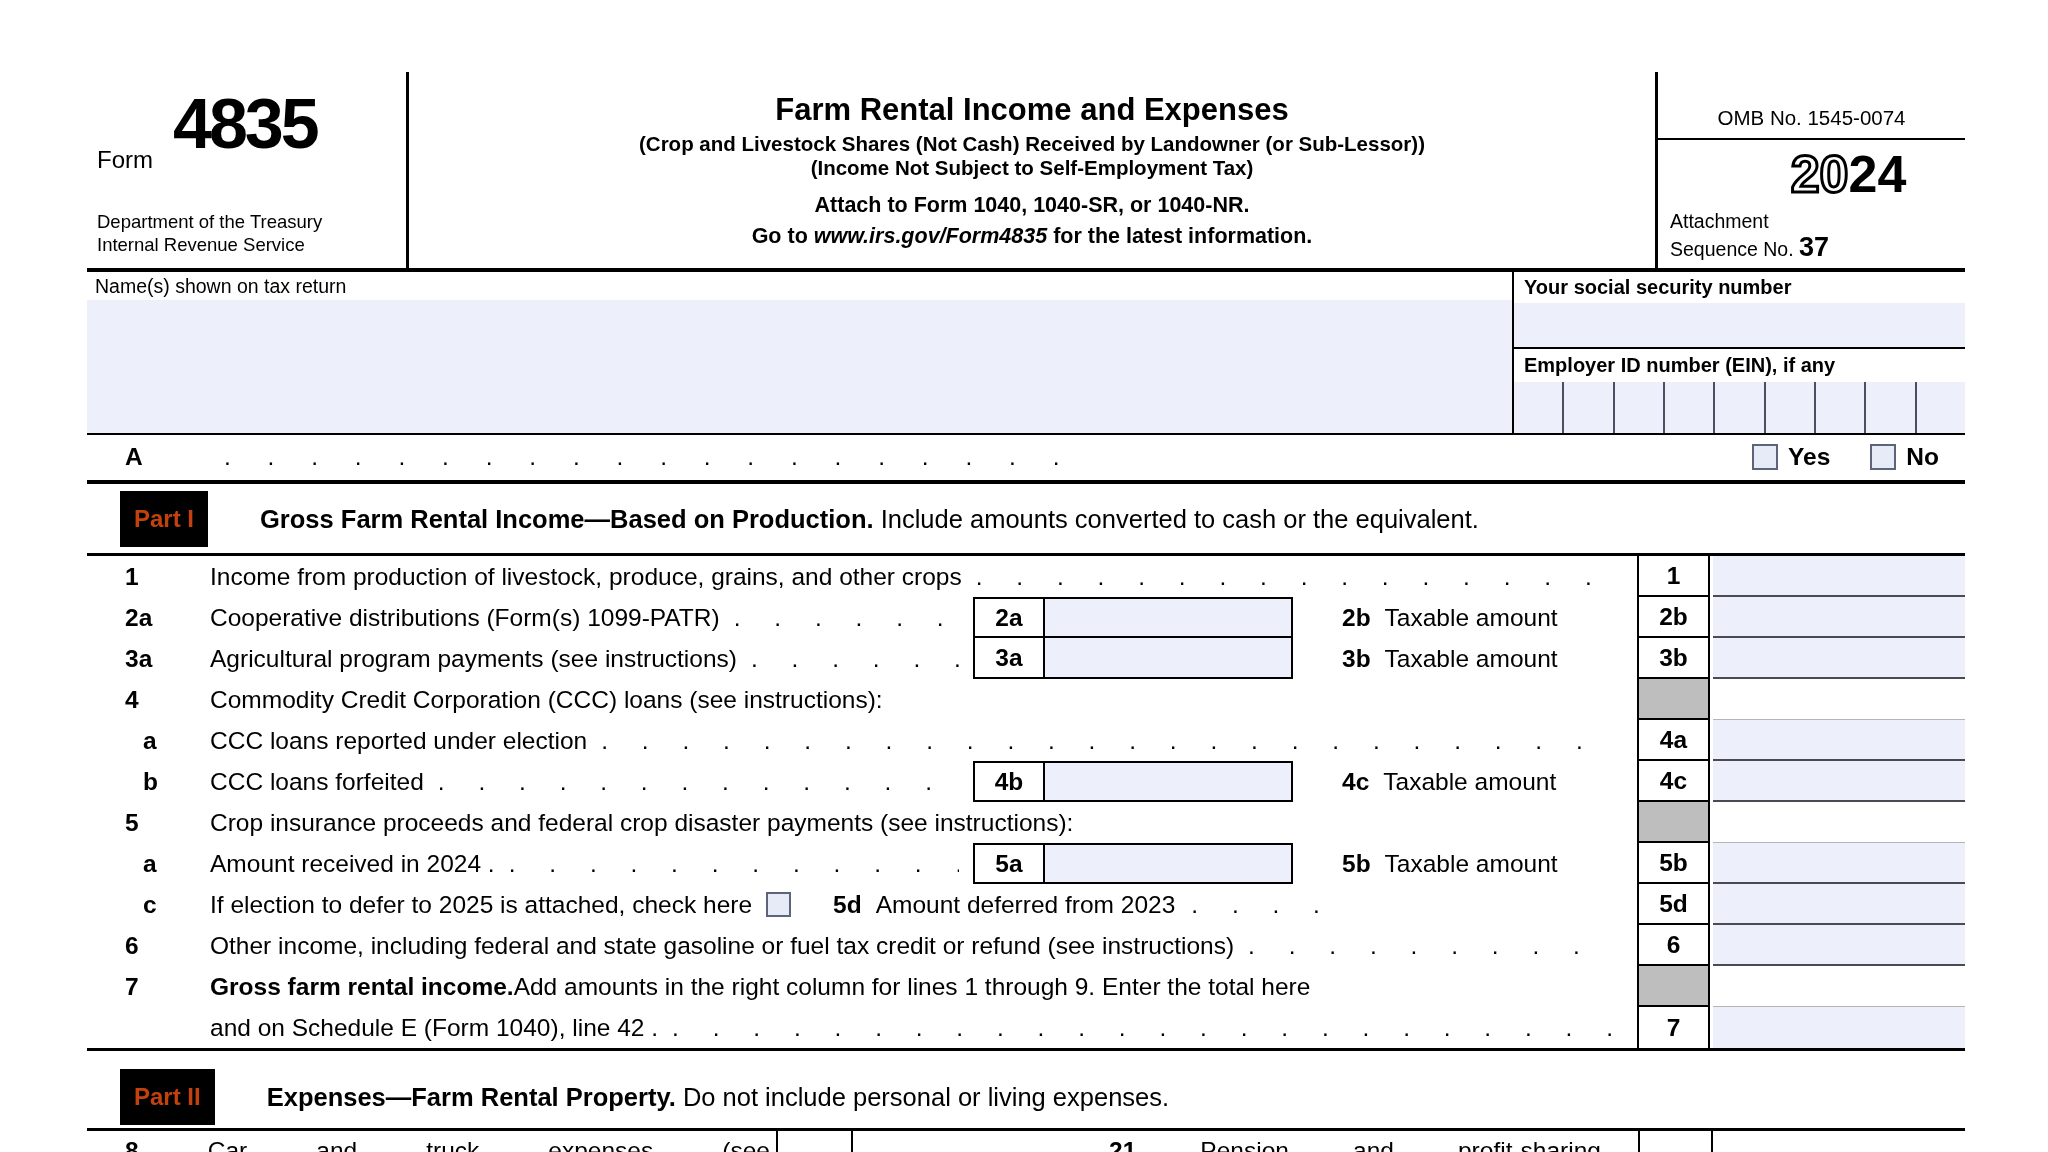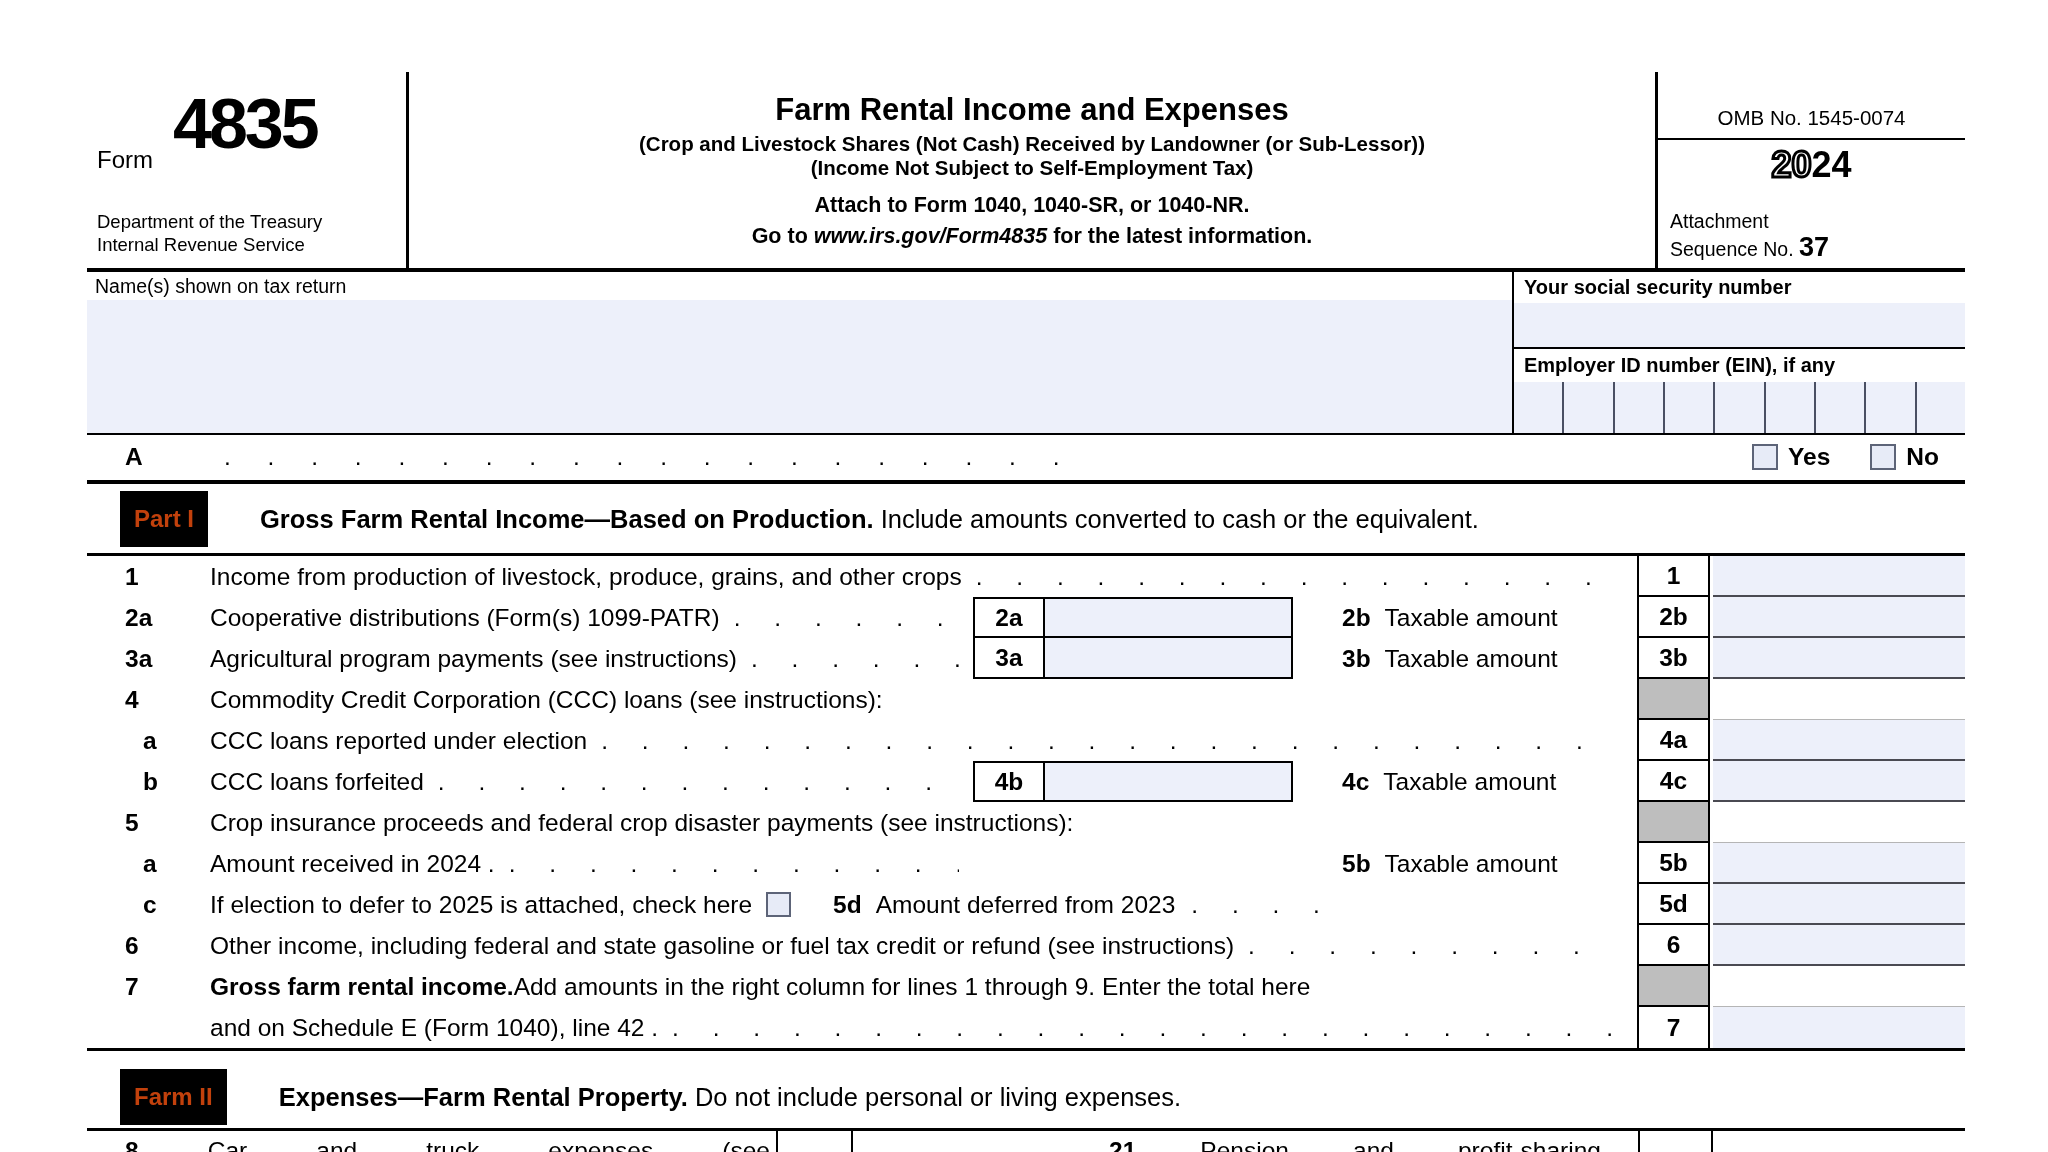--- a/index.html
+++ b/index.html
@@ -17,21 +17,21 @@
   .h-center { position:absolute; left:322px; top:0; width:1249px; height:100%; border-right:3px solid #000; box-sizing:border-box; text-align:center; }
   .f-title { position:absolute; left:0; width:100%; top:20px; font-size:31px; font-weight:bold; }
   .f-sub1  { position:absolute; left:0; width:100%; top:60px; font-size:20.5px; font-weight:bold; }
   .f-sub2  { position:absolute; left:0; width:100%; top:84px; font-size:20.5px; font-weight:bold; }
   .f-attach{ position:absolute; left:0; width:100%; top:121px; font-size:21.5px; font-weight:bold; }
   .f-goto  { position:absolute; left:0; width:100%; top:152px; font-size:21.5px; font-weight:bold; }
   .f-goto .url { font-style:italic; }
   .h-right { position:absolute; left:1571px; top:0; width:307px; height:100%; }
   .omb { position:absolute; left:0; width:100%; top:34px; text-align:center; font-size:20.5px; }
   .omb-rule { position:absolute; left:0; top:66px; width:100%; border-bottom:2px solid #000; }
-  .year { position:absolute; left:0; width:100%; top:72px; text-align:center; font-size:36px; font-weight:bold; }
+  .year { position:absolute; left:0; width:100%; top:72px; text-align:center; font-size:52px; font-weight:bold;padding-left:37px; }
   .year .outline { color:#fff; -webkit-text-stroke:3px #000; text-shadow:0 0 0 #000; }
   .att1 { position:absolute; left:12px; top:138px; font-size:19.5px; }
   .att2 { position:absolute; left:12px; top:160px; font-size:19.5px; }
   .att2 .seqnum { font-weight:bold; font-size:27px; }
   
   .identity { position:absolute; left:87px; top:272px; width:1878px; height:161px; border-bottom:2px solid #000; box-sizing:content-box; }
   .name-label { position:absolute; left:8px; top:3px; font-size:19.5px; }
   .name-input { position:absolute; left:0; top:28px; width:1425px; height:133px; background:#edf0fa; }
   .id-right { position:absolute; left:1425px; top:0; width:453px; height:161px; border-left:2px solid #000; box-sizing:border-box; }
   .ssn-label { position:absolute; left:10px; top:4px; font-size:20px; font-weight:bold; }
@@ -258,20 +258,24 @@
       <span class="numcell gray"></span>
       <span class="amtcell white"></span>
     </div>
 
     <div class="row">
       <span class="num sub">a</span>
       <span class="lblwrap tomid">
         <span>Amount received in 2024 .</span>
         <span class="leader">. . . . . . . . . . . . . . . . . . . . . . . . . . . . . . . . . . . . . . . .</span>
       </span>
+      <span class="midbox with-top">
+        <span class="midnum">5a</span>
+        <span class="midinput"></span>
+      </span>
       <span class="mid2">
         <span class="m2num">5b</span>
         <span>Taxable amount</span>
       </span>
       <span class="numcell">5b</span>
       <span class="amtcell blue"></span>
     </div>
 
     <div class="row">
       <span class="num sub">c</span>
@@ -309,21 +313,21 @@
         <span>and on Schedule E (Form 1040), line 42 .</span>
         <span class="leader">. . . . . . . . . . . . . . . . . . . . . . . . . . . . . . . . . . . . . . . .</span>
       </span>
       <span class="numcell">7</span>
       <span class="amtcell blue"></span>
     </div>
 
   </div>
 
   <div class="part-head p2">
-    <span class="badge">Farm II</span>
+    <span class="badge">Part II</span>
     <span class="part-title">
       <span class="b">Expenses—Farm Rental Property.</span><span> Do not include personal or living expenses.</span>
     </span>
   </div>
 
   <div class="p2table">
     <div class="vline v1"></div>
     <div class="vline v2"></div>
     <div class="vline v3"></div>
     <div class="vline v4"></div>

